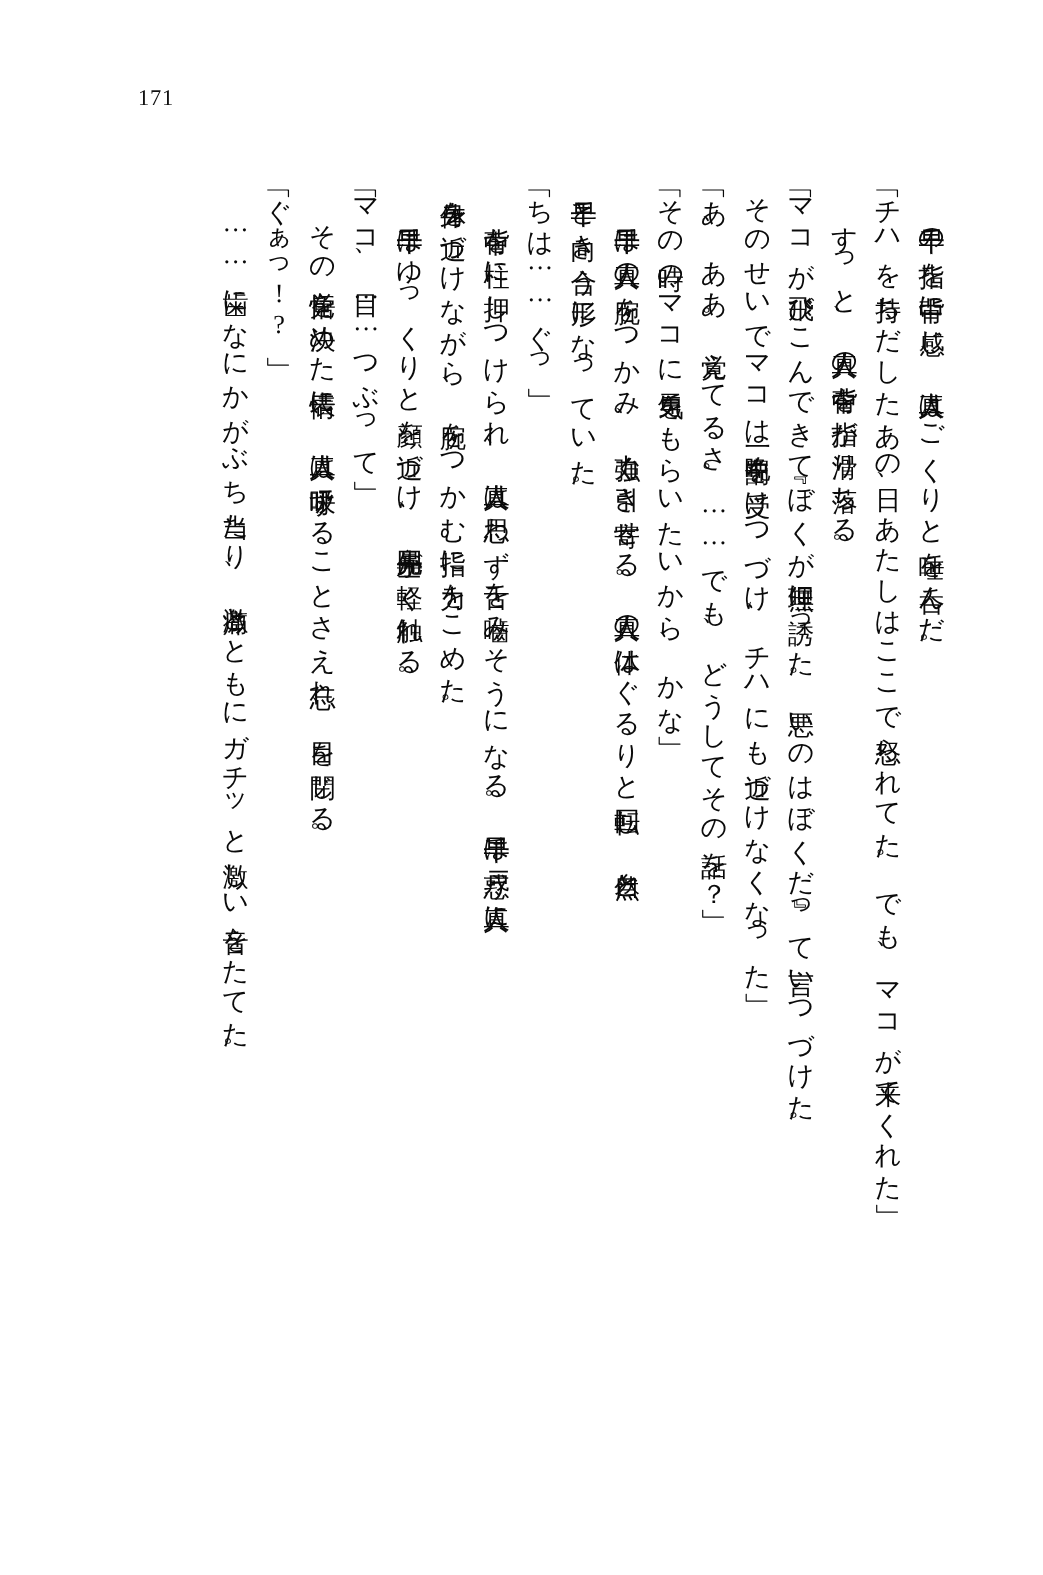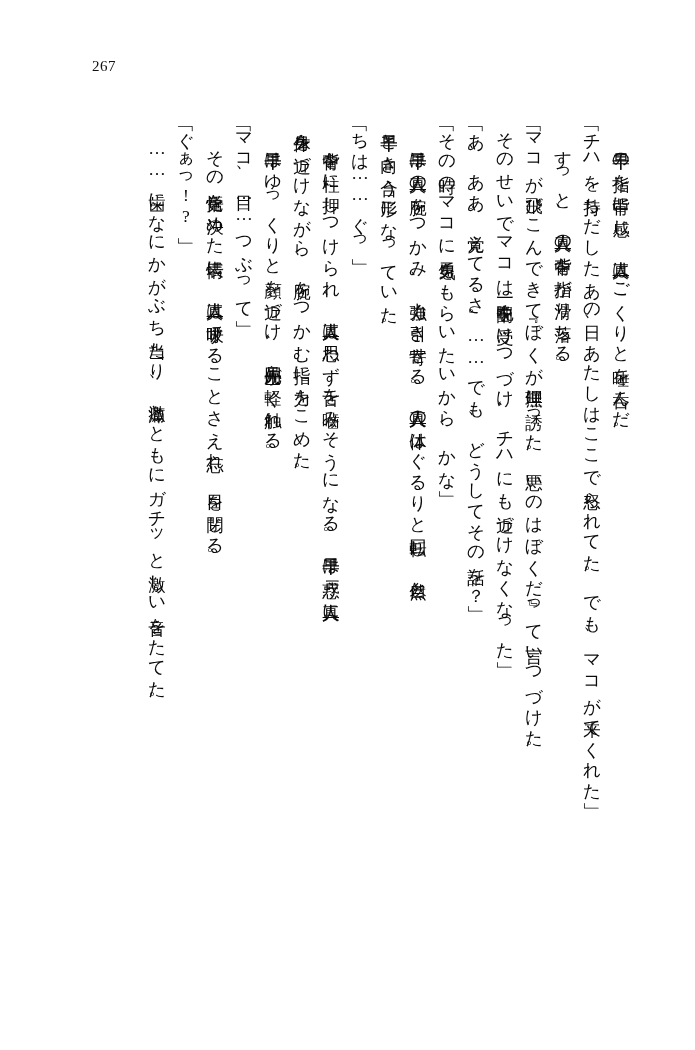--- a/index.html
+++ b/index.html
@@ -51,21 +51,21 @@
   }
   .line.indent {
     padding-top: 18px;
   }
 </style>
 </head>
 <body>
 
 <div class="page">
 
-  <div class="page-number">267</div>
+  <div class="page-number">171</div>
 
   <div class="body-text">
     <div class="line indent">千早の指を背中に感じ、真人はごくりと唾を呑んだ。</div>
     <div class="line">「チハを持ちだしたあの日、あたしはここで怒られてた。でも、マコが来てくれた」</div>
     <div class="line indent">すっと、真人の背中を指が滑り落ちる。</div>
     <div class="line">「マコが飛びこんできて『ぼくが無理に誘った。悪いのはぼくだ』って言いつづけた。</div>
     <div class="line">そのせいでマコは一晩中罰を受けつづけ、チハにも近づけなくなった」</div>
     <div class="line">「あ、ああ。覚えてるさ。……でも、どうしてその話を？」</div>
     <div class="line">「その時のマコに勇気をもらいたいから、かな」</div>
     <div class="line indent">千早は真人の腕をつかみ、力強く引き寄せる。真人の体はぐるりと回転し、自然と</div>

